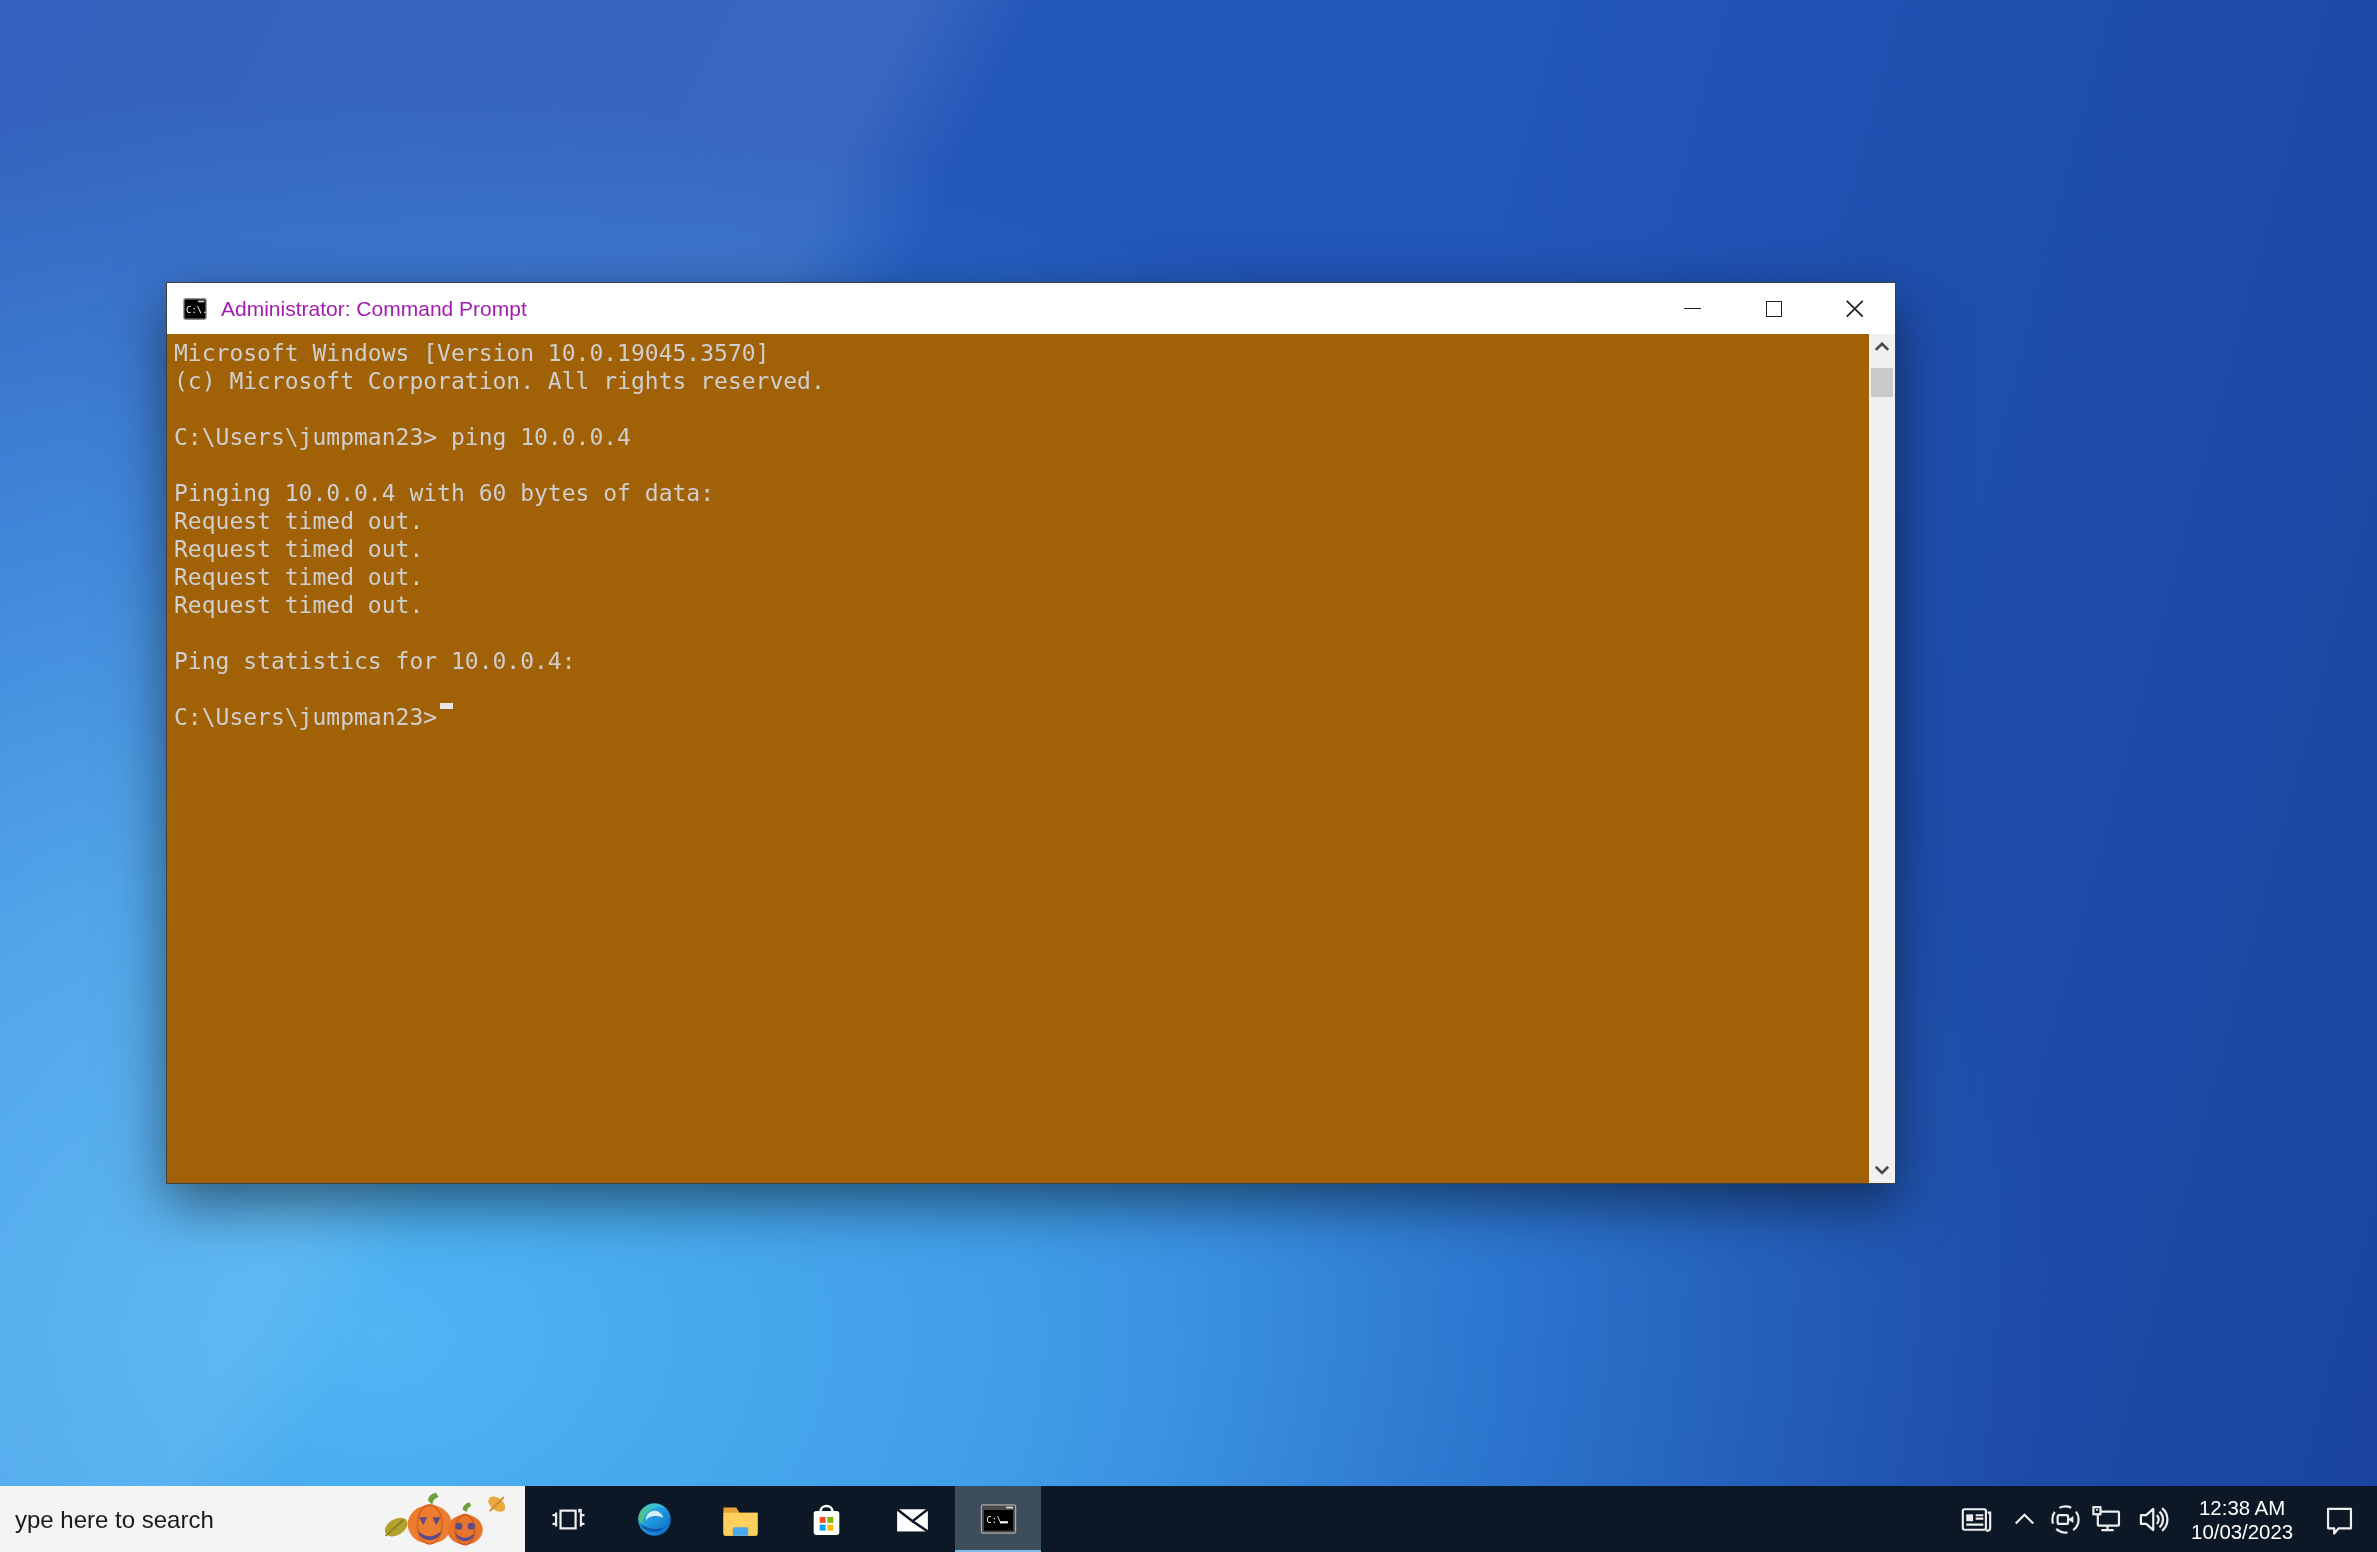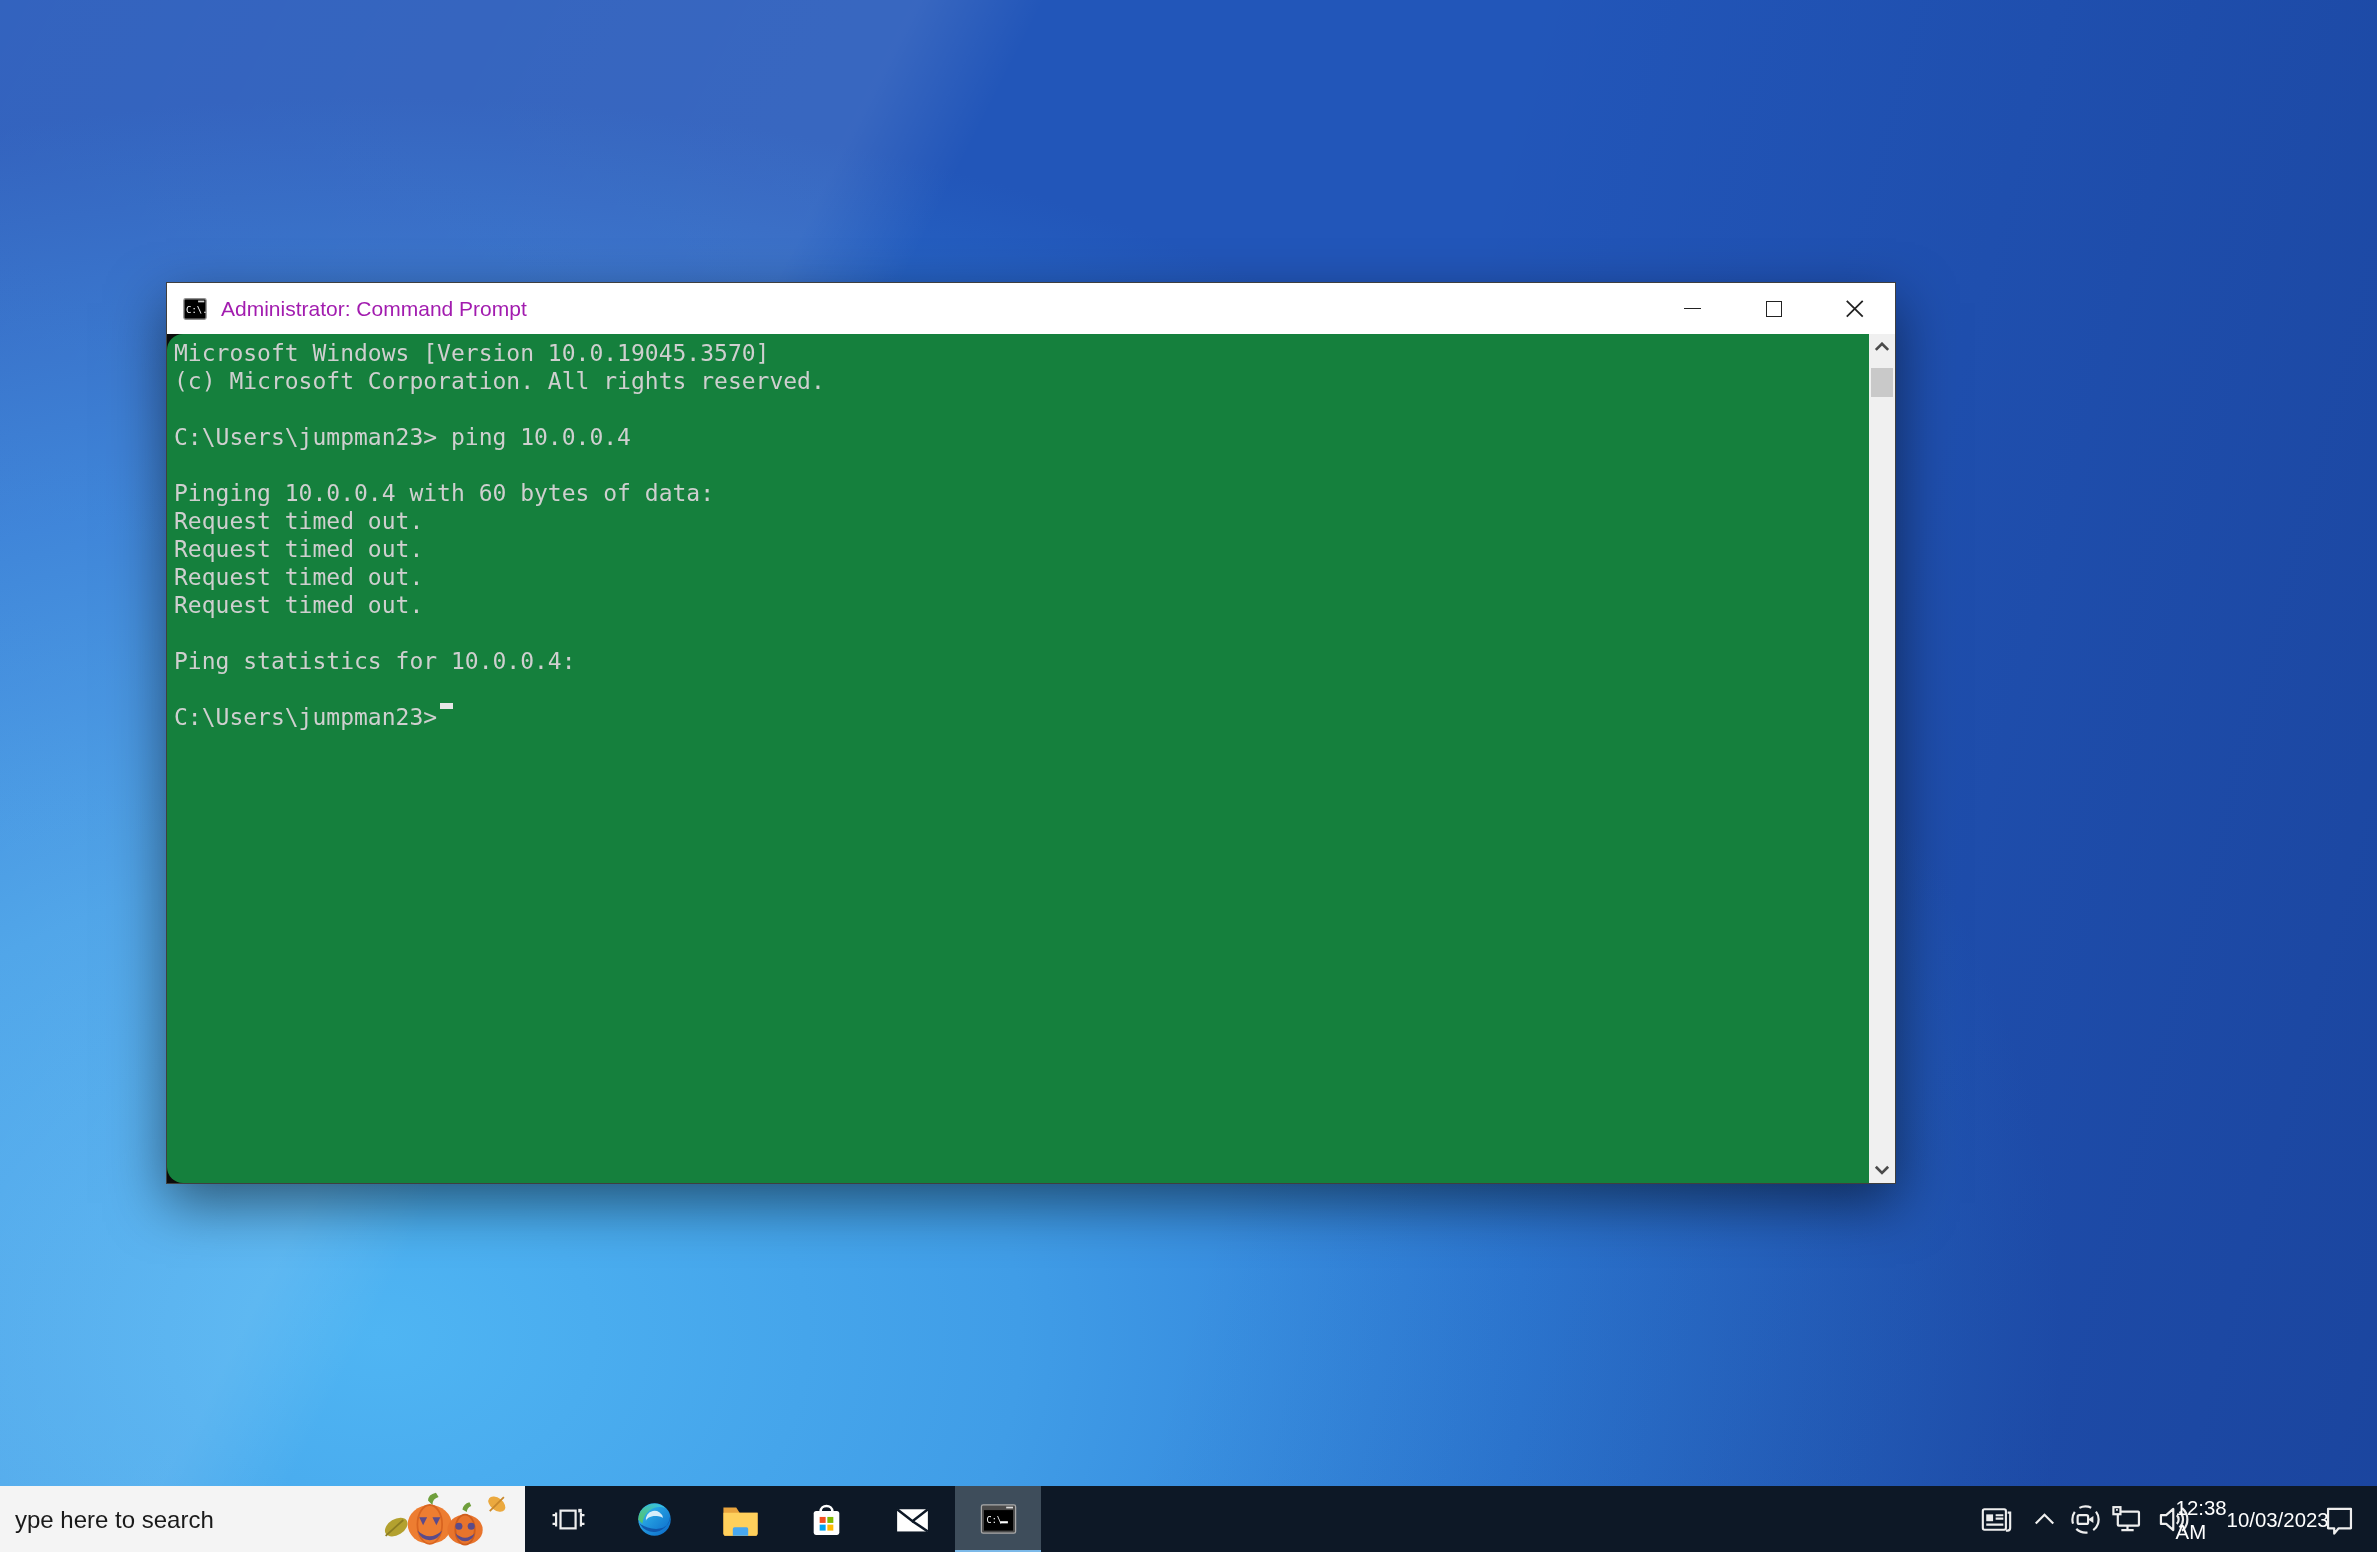--- a/index.html
+++ b/index.html
@@ -19,21 +19,21 @@
   .window { position:absolute; left:166px; top:282px; width:1730px; height:902px;
     border:0.9px solid #3f3f3f; box-shadow:0 19.5px 53px rgba(0,0,0,0.5); background:#0c0c0c; box-sizing:border-box; }
   .titlebar { position:absolute; left:0; top:0; right:0; height:51px; background:#ffffff;
     display:flex; align-items:center; }
   .titlebar-icon { width:24px; height:24px; margin-left:16px; flex:0 0 auto; }
   .title-text { margin-left:14px; font-size:21px; color:#a21caf; white-space:nowrap; }
   .tb-spacer { flex:1; }
   .win-btn { width:81px; height:51px; display:flex; align-items:center; justify-content:center; flex:0 0 auto; }
   .glyph-min { width:17.7px; height:1.8px; background:#222; }
   .glyph-max { width:16px; height:16px; border:1.8px solid #222; box-sizing:border-box; }
-  .terminal { position:absolute; left:0; top:51px; right:0; bottom:0; background:#15803d;border-radius:16px; }
+  .terminal { position:absolute; left:0; top:51px; right:0; bottom:0; background:#a16207; }
   .term-text { position:absolute; left:7px; top:5.3px; right:35px;
     font-family:"DejaVu Sans Mono","Liberation Mono",monospace; font-size:23px; line-height:28px; color:#cfcfcf; }
   .tline { white-space:pre; min-height:28px; }
   .prompt-line { display:flex; align-items:flex-start; }
   .cursor { display:inline-block; width:13.3px; height:5.3px; background:#e6e6e6; margin-left:2.7px; margin-bottom:2.7px; }
   .scrollbar { position:absolute; right:0; top:0; bottom:0; width:26px; background:#f0f0f0; }
   .sb-btn { position:absolute; left:0; width:26px; height:26.6px; display:flex; align-items:center; justify-content:center; }
   .sb-up { top:0; } .sb-down { bottom:0; }
   .sb-thumb { position:absolute; left:1.8px; top:34px; width:22px; height:29px; background:#c9c9c9; }
   
@@ -41,22 +41,22 @@
     display:flex; align-items:stretch; }
   .search-box { width:525px; background:#f4f4f4; display:flex; align-items:center; position:relative; flex:0 0 auto; }
   .search-text { margin-left:15px; font-size:24px; color:#1a1a1a; white-space:nowrap; }
   .search-art { position:absolute; right:12.4px; top:3.5px; height:60px; width:140px; }
   .tb-apps { display:flex; flex:0 0 auto; }
   .app-btn { width:86px; display:flex; align-items:center; justify-content:center; position:relative; }
   .app-btn.active { background:#3e4d5b; }
   .app-btn.active::after { content:""; position:absolute; left:0; right:0; bottom:0; height:3.5px; background:#7cb9e8; }
   .tray { margin-left:auto; display:flex; align-items:center; flex:0 0 auto; padding-right:8.9px; }
   .tray-btn { display:flex; align-items:center; justify-content:center; height:67px; }
-  .clock { display:flex; flex-direction:row; align-items:center; justify-content:center;
-    color:#fff; font-size:20.4px; line-height:24px; width:104px; margin:0 6px; }
+  .clock { display:flex; flex-direction:column; align-items:center; justify-content:center;
+    color:#fff; font-size:20.4px; line-height:24px; width:104px; margin:0 16px; }
   svg { display:block; }
 </style>
 </head>
 <body>
 
 <div class="screen">
   <div class="wallpaper"></div>
 
   <div class="window">
     <div class="titlebar">

